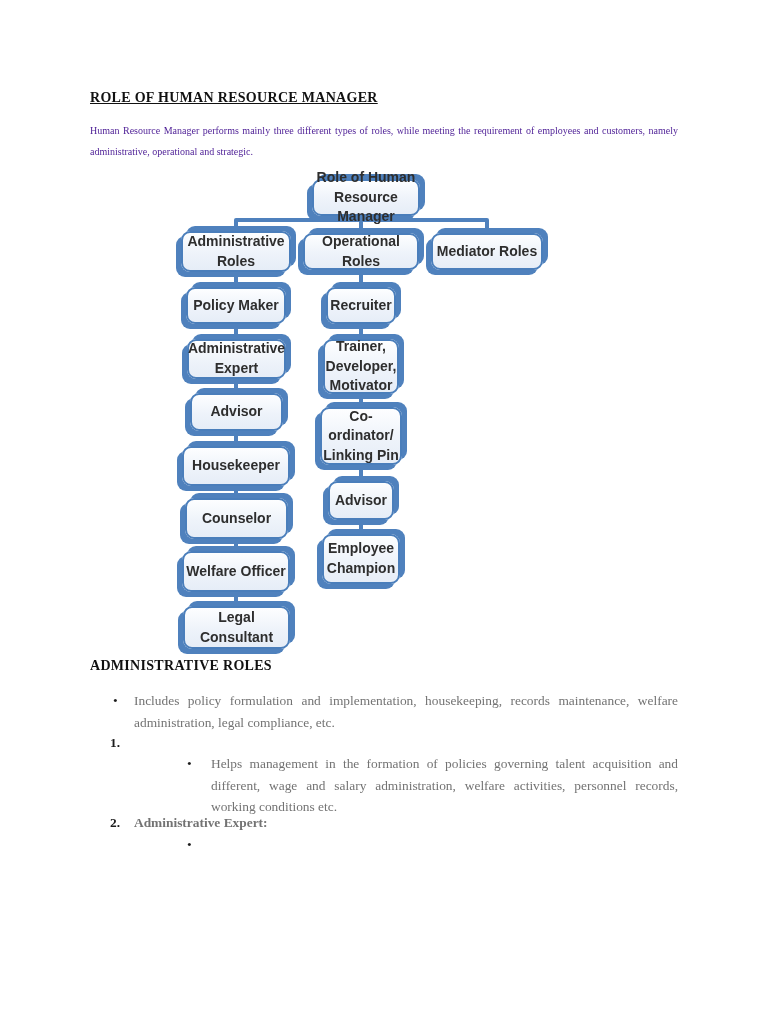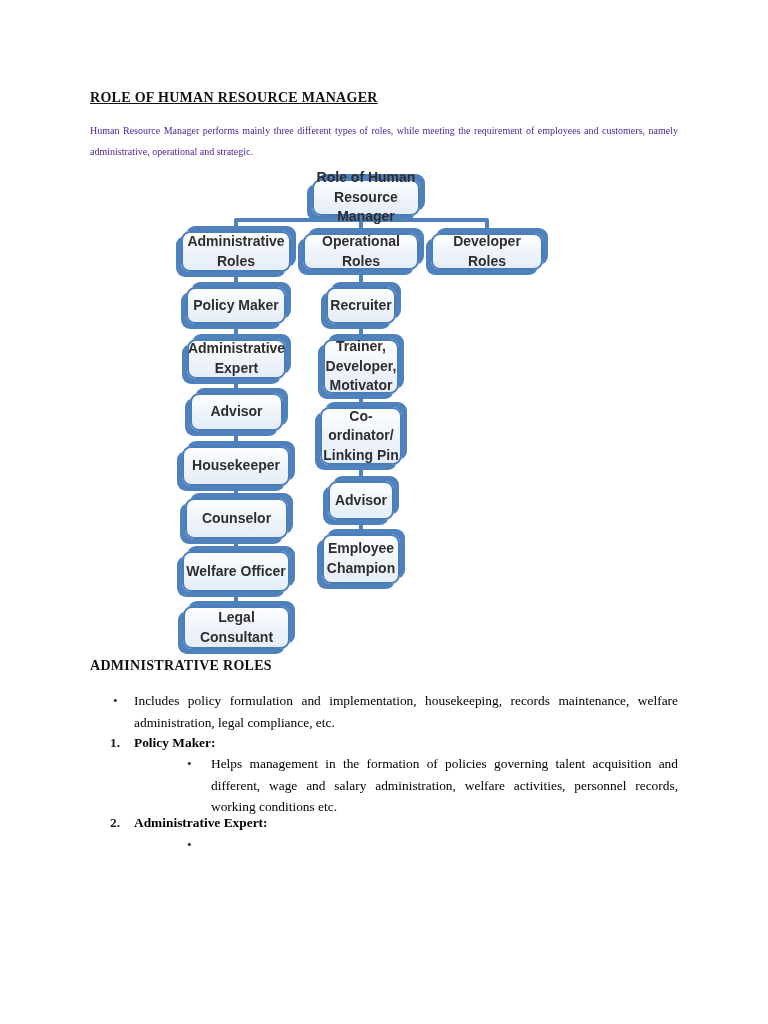--- a/index.html
+++ b/index.html
@@ -30,21 +30,21 @@
   }
   
   .section-heading{
     position:absolute;left:90px;top:658px;margin:0;
     font-size:14px;font-weight:bold;letter-spacing:.3px;color:#111;
   }
   .marker{
     position:absolute;font-size:13.4px;line-height:21px;color:#1c1c1c;
   }
   .li-text{
-    position:absolute;font-size:13.4px;line-height:21.5px;text-align:justify;color:#000000;
+    position:absolute;font-size:13.4px;line-height:21.5px;text-align:justify;color:#737373;
   }
   .bold{font-weight:bold;}
   .no-justify{text-align:left;}
 </style>
 </head>
 <body>
 
 <div class="page">
 
   <h1 class="doc-title">ROLE OF HUMAN RESOURCE MANAGER</h1>
@@ -79,21 +79,21 @@
     </div>
 
     <div class="node" style="left:181px;top:231px;width:110px;height:41px;">
       <span>Administrative
 Roles</span>
     </div>
     <div class="node" style="left:303px;top:233px;width:116px;height:37px;">
       <span>Operational Roles</span>
     </div>
     <div class="node" style="left:431px;top:233px;width:112px;height:37px;">
-      <span>Developer Roles</span>
+      <span>Mediator Roles</span>
     </div>
 
     <div class="node" style="left:186px;top:287px;width:100px;height:37px;">
       <span>Policy Maker</span>
     </div>
     <div class="node" style="left:187px;top:339px;width:99px;height:40px;">
       <span>Administrative
 Expert</span>
     </div>
     <div class="node" style="left:190px;top:393px;width:93px;height:38px;">
@@ -133,21 +133,20 @@
 Champion</span>
     </div>
   </div>
 
   <h2 class="section-heading">ADMINISTRATIVE ROLES</h2>
 
   <span class="marker" style="left:113px;top:690px;">•</span>
   <div class="li-text" style="left:134px;top:690px;width:544px;">Includes policy formulation and implementation, housekeeping, records maintenance, welfare administration, legal compliance, etc.</div>
 
   <span class="marker bold" style="left:110px;top:732px;">1.</span>
-  <div class="li-text bold no-justify" style="left:134px;top:732px;width:540px;">Policy Maker:</div>
 
   <span class="marker" style="left:187px;top:753px;">•</span>
   <div class="li-text" style="left:211px;top:753px;width:467px;">Helps management in the formation of policies governing talent acquisition and different, wage and salary administration, welfare activities, personnel records, working conditions etc.</div>
 
   <span class="marker bold" style="left:110px;top:812px;">2.</span>
   <div class="li-text bold no-justify" style="left:134px;top:812px;width:540px;">Administrative Expert:</div>
 
   <span class="marker" style="left:187px;top:834px;">•</span>
 
 </div>

